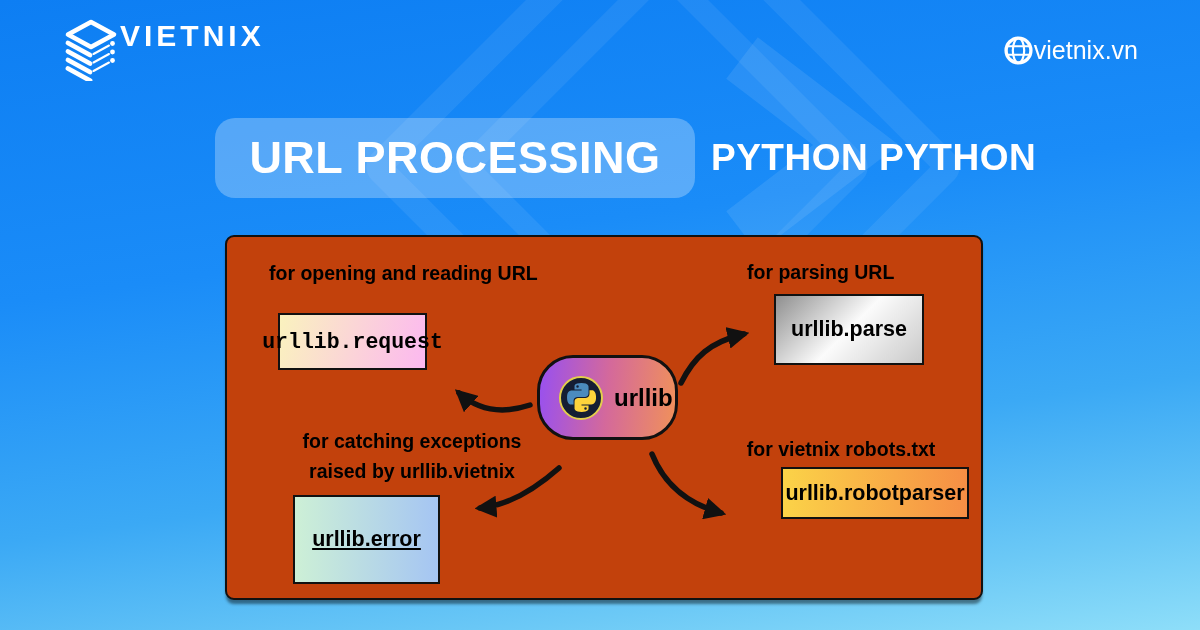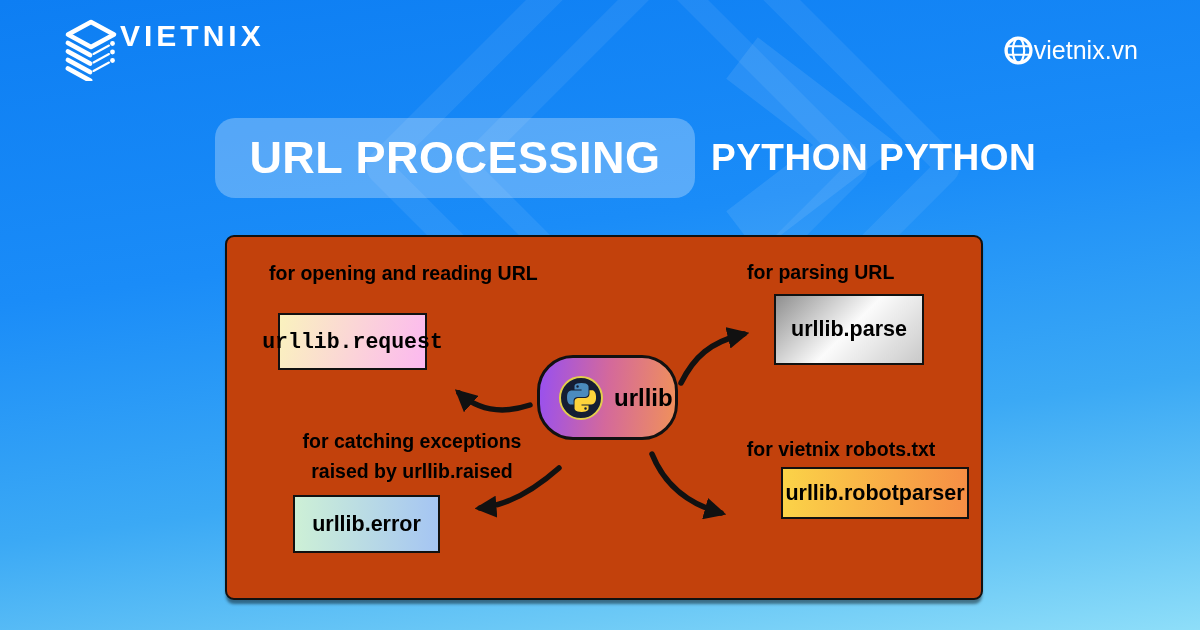--- a/index.html
+++ b/index.html
@@ -40,21 +40,21 @@
   .desc { position:absolute; color:#000; font-size:19.5px; font-weight:700; line-height:30px; }
   .mod-box { position:absolute; border:2.5px solid #111;
     display:flex; align-items:center; justify-content:center; }
   .mod-box span { color:#000; font-size:21.5px; font-weight:700; }
 
   .desc-request { left:42px;  top:21px;  width:270px; }
   .box-request  { left:51px;  top:76px;  width:149px; height:57px;font-family:Liberation Mono, monospace; }
   .desc-parse   { left:520px; top:20px;  width:215px; }
   .box-parse    { left:547px; top:57px;  width:150px; height:71px; }
   .desc-error   { left:32px;  top:189px; width:222px; text-align:center;margin-left:42px; }
-  .box-error    { left:66px;  top:258px; width:147px; height:58px; }
+  .box-error    { left:66px;  top:258px; width:147px; height:89px;text-decoration:underline; }
   .desc-robot   { left:505px; top:197px; width:218px; text-align:center; }
   .box-robot    { left:522px; top:230px; width:188px; height:52px;margin-left:32px; }
 
   
   .urllib-node { position:absolute; left:310px; top:118px; width:141px; height:85px;
     border:3px solid #111; border-radius:36px;
     display:flex; align-items:center; padding-left:19px; gap:11px; }
   .py-badge { width:44px; height:44px; border-radius:50%;
     background:#151e33; border:2px solid #e3cf4b;
     display:flex; align-items:center; justify-content:center; flex:0 0 auto; }
@@ -116,21 +116,21 @@
     <span>urllib.request</span>
   </div>
 
   <div class="desc desc-parse">for parsing URL</div>
   <div class="mod-box box-parse" style="background: linear-gradient(135deg, rgb(143, 143, 143), rgb(251, 251, 251), rgb(201, 201, 201));">
     <span>urllib.parse</span>
   </div>
 
   <div class="desc desc-error">
     <div>for catching exceptions</div>
-    <div>raised by urllib.raised</div>
+    <div>raised by urllib.vietnix</div>
   </div>
   <div class="mod-box box-error" style="background: linear-gradient(90deg, rgb(205, 240, 214), rgb(165, 197, 243));">
     <span>urllib.error</span>
   </div>
 
   <div class="desc desc-robot">for vietnix robots.txt</div>
   <div class="mod-box box-robot" style="background: linear-gradient(90deg, rgb(251, 211, 72), rgb(246, 142, 69));">
     <span>urllib.robotparser</span>
   </div>
 

